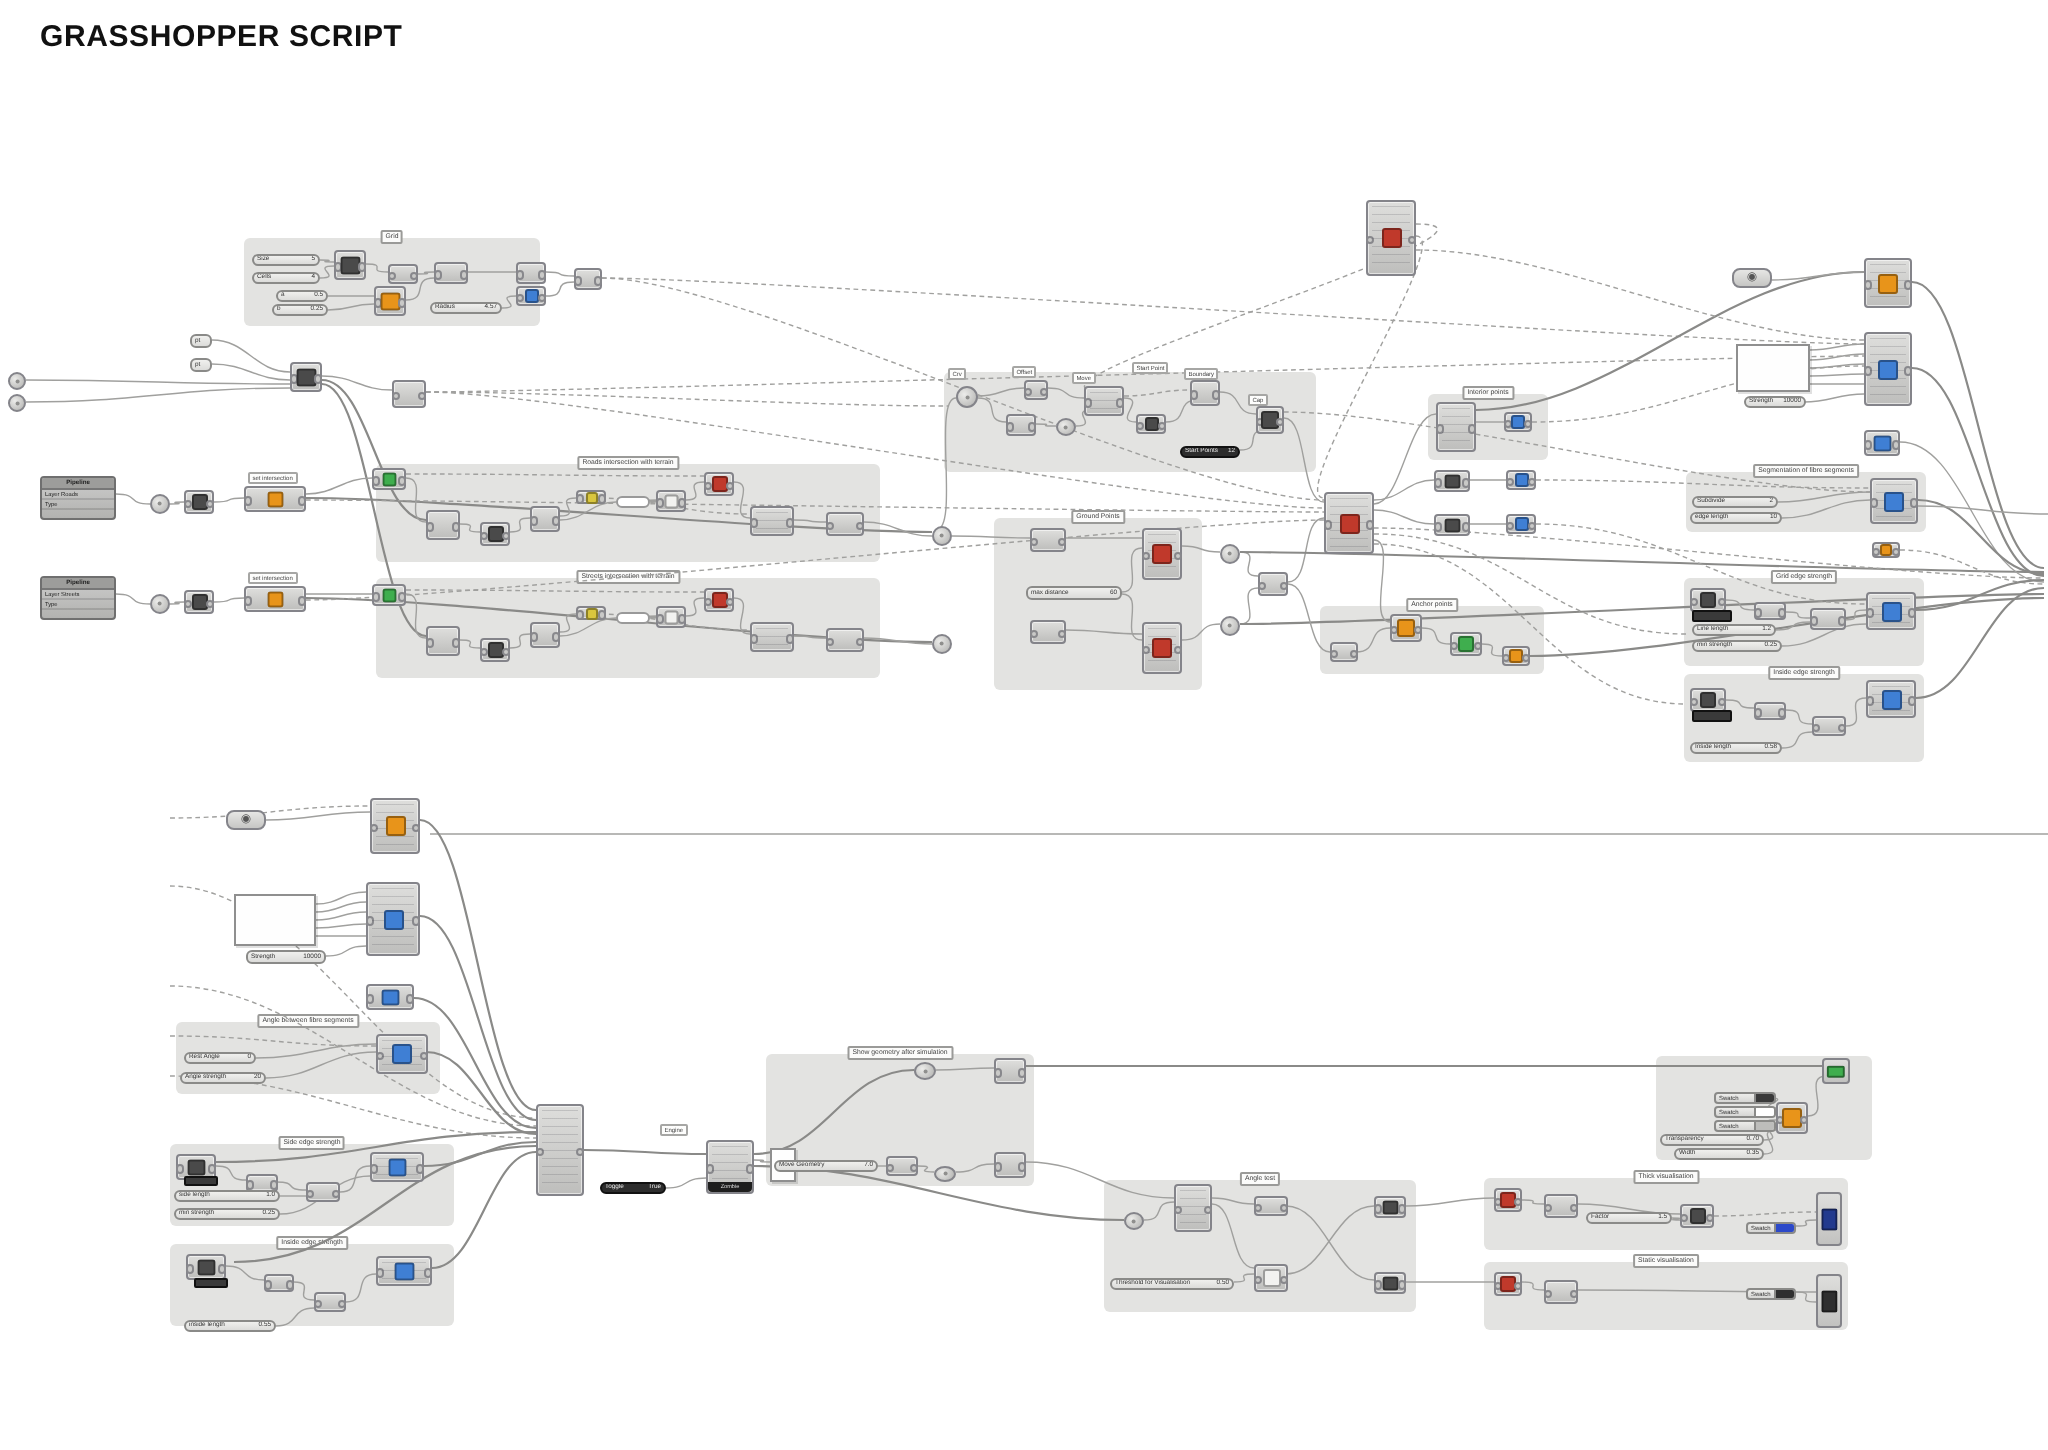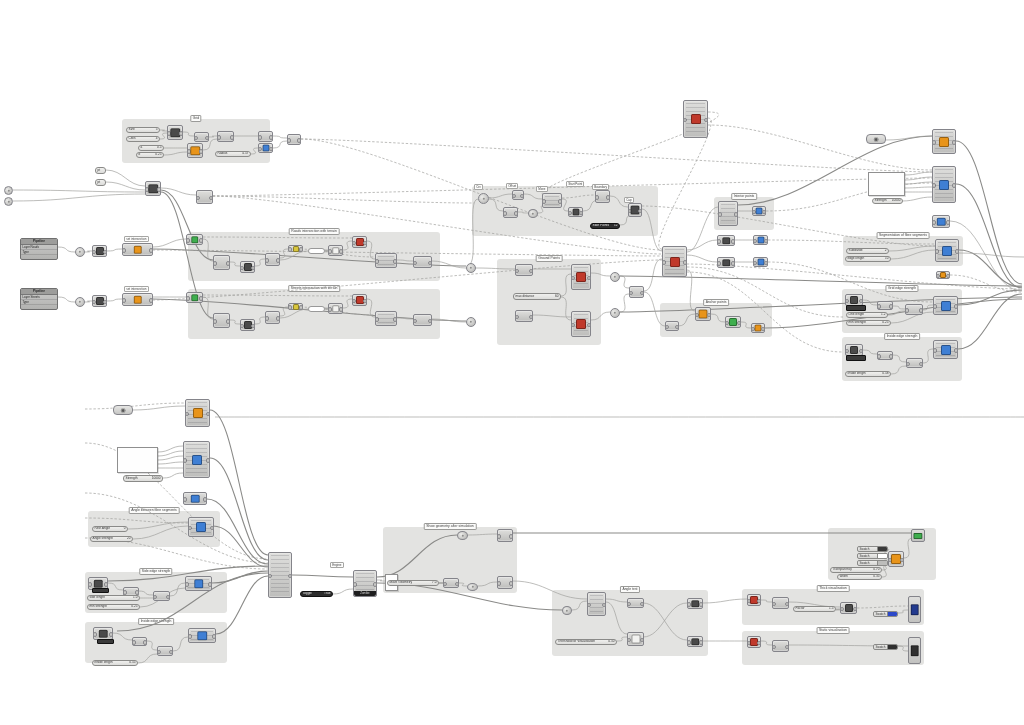--- a/index.html
+++ b/index.html
@@ -49,20 +49,21 @@
   .sw .swc{width:9px;border-left:.5px solid #8a8a88;}
   .lb{background:#fdfdfc;border:.4px solid #a6a6a4;border-radius:1px;font-size:3px;
       line-height:4.2px;color:#444;padding:0 1.2px;white-space:nowrap;z-index:4;}
   .solver-foot{position:absolute;left:0;right:0;bottom:0;height:5px;background:#1e1e1e;
       color:#ddd;font-size:2.8px;line-height:5px;text-align:center;border-radius:0 0 2px 2px;}
 </style>
 </head>
 <body>
 
 <div id="canvas">
+  <div id="title">GRASSHOPPER SCRIPT</div>
 <div class="grp" style="left: 122px; top: 119px; width: 148px; height: 44px;">
       <span class="grp-label">Grid</span>
     </div>
     <div class="grp" style="left: 188px; top: 232px; width: 252px; height: 49px;">
       <span class="grp-label">Roads intersection with terrain</span>
     </div>
     <div class="grp" style="left: 188px; top: 289px; width: 252px; height: 50px;">
       <span class="grp-label">Streets intersection with terrain</span>
     </div>
     <div class="grp" style="left: 472px; top: 186px; width: 186px; height: 50px;"></div>

